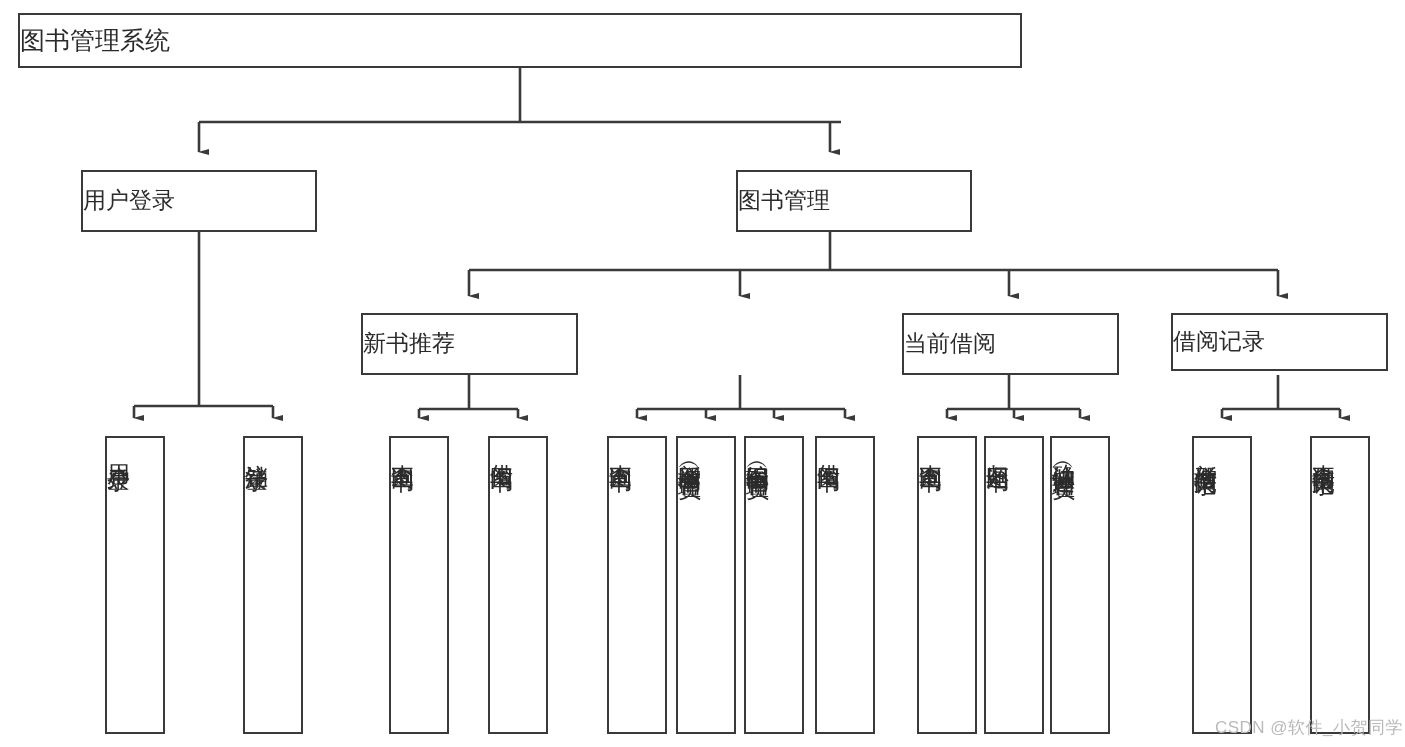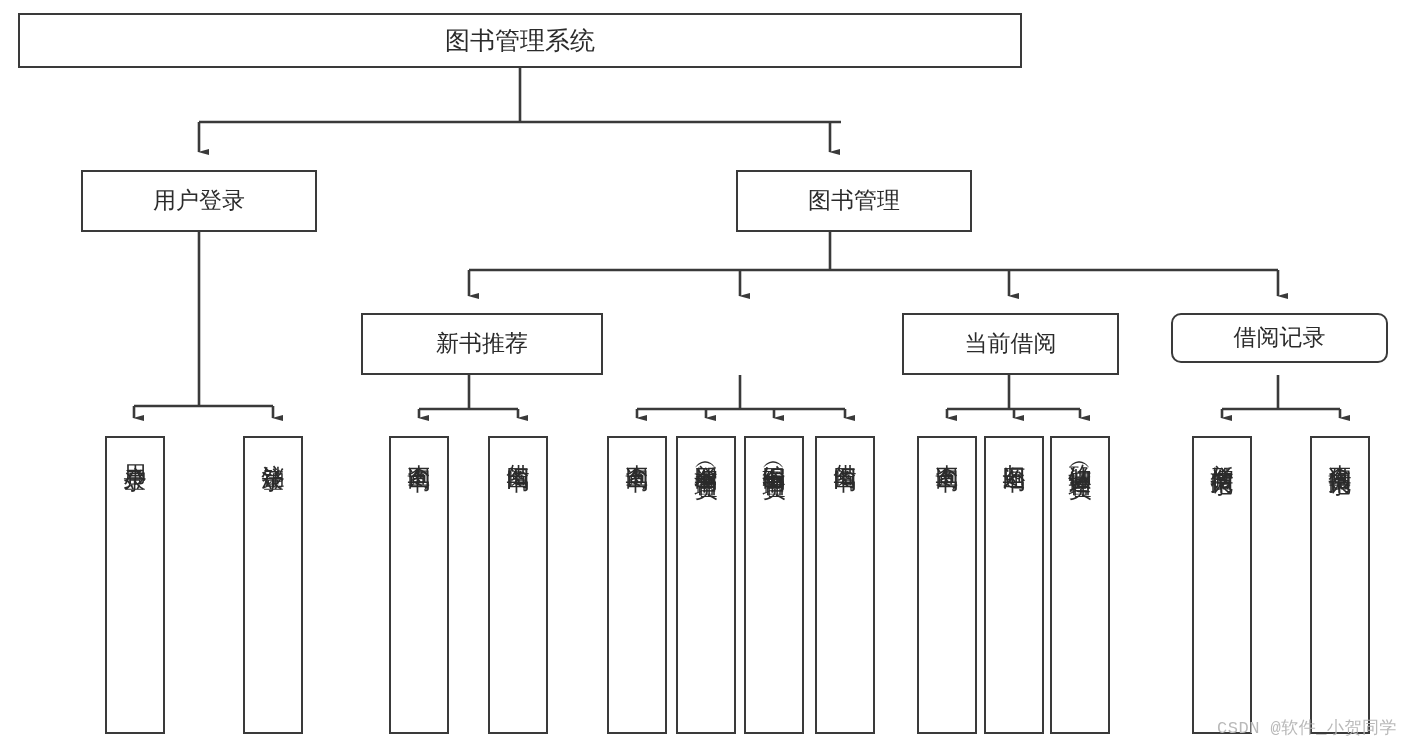--- a/index.html
+++ b/index.html
@@ -25,21 +25,20 @@
     height: 747px;
     display: block;
   }
   .node-box {
     position: absolute;
     box-sizing: border-box;
     border: 2px solid #3a3a3a;
     background: #ffffff;
     display: flex;
     align-items: center;
-    justify-content: center;
     overflow: hidden;
   }
   .node-label {
     color: #2b2b2b;
     line-height: 1.18;
     text-align: center;
     white-space: pre;
   }
   .lvl-root .node-label { font-size: 25px; }
   .lvl-2 .node-label { font-size: 23px; }
@@ -50,29 +49,28 @@
   }
   .lvl-leaf .node-label {
     font-size: 23px;
     writing-mode: vertical-rl;
     text-orientation: upright;
     letter-spacing: 2px;
     line-height: 1;
   }
   #watermark {
     position: absolute;
-    right: 8px;
+    right: 2px;
     bottom: 8px;
     font-size: 17px;
     color: #b9b9b9;
     letter-spacing: 0.5px;
     user-select: none;
     pointer-events: none;
     white-space: pre;
-    font-family: Liberation Mono, monospace;
   }
 </style>
 </head>
 <body>
 
 <div id="stage">
 
   <svg id="diagram-svg" viewBox="0 0 1405 747" xmlns="http://www.w3.org/2000/svg">
     <defs>
       <marker id="arrowhead" markerWidth="10" markerHeight="12" refX="3" refY="10" orient="auto" markerUnits="userSpaceOnUse">
@@ -127,27 +125,27 @@
     <span class="node-label">图书管理系统</span>
   </div>
 
   <div class="node-box lvl-2" style="left:81px; top:170px; width:236px; height:62px;">
     <span class="node-label">用户登录</span>
   </div>
   <div class="node-box lvl-2" style="left:712px; top:170px; width:236px; height:62px;margin-left:24px;">
     <span class="node-label">图书管理</span>
   </div>
 
-  <div class="node-box lvl-3" style="left:361px; top:313px; width:242px; height:62px;">
+  <div class="node-box lvl-3" style="left:361px; top:313px; width:217px; height:62px;">
     <span class="node-label">新书推荐</span>
   </div>
   <div class="node-box lvl-3" style="left:902px; top:313px; width:217px; height:62px;">
     <span class="node-label">当前借阅</span>
   </div>
-  <div class="node-box lvl-3" style="left:1171px; top:313px; width:217px; height:50px;border-radius:10px;">
+  <div class="node-box lvl-3" style="left:1171px; top:313px; width:217px; height:58px;">
     <span class="node-label">借阅记录</span>
   </div>
 
   <div class="node-box lvl-leaf" style="left:105px; top:436px; width:60px; height:298px;">
     <span class="node-label">用户登录</span>
   </div>
   <div class="node-box lvl-leaf" style="left:243px; top:436px; width:60px; height:298px;">
     <span class="node-label">注销登录</span>
   </div>
 

